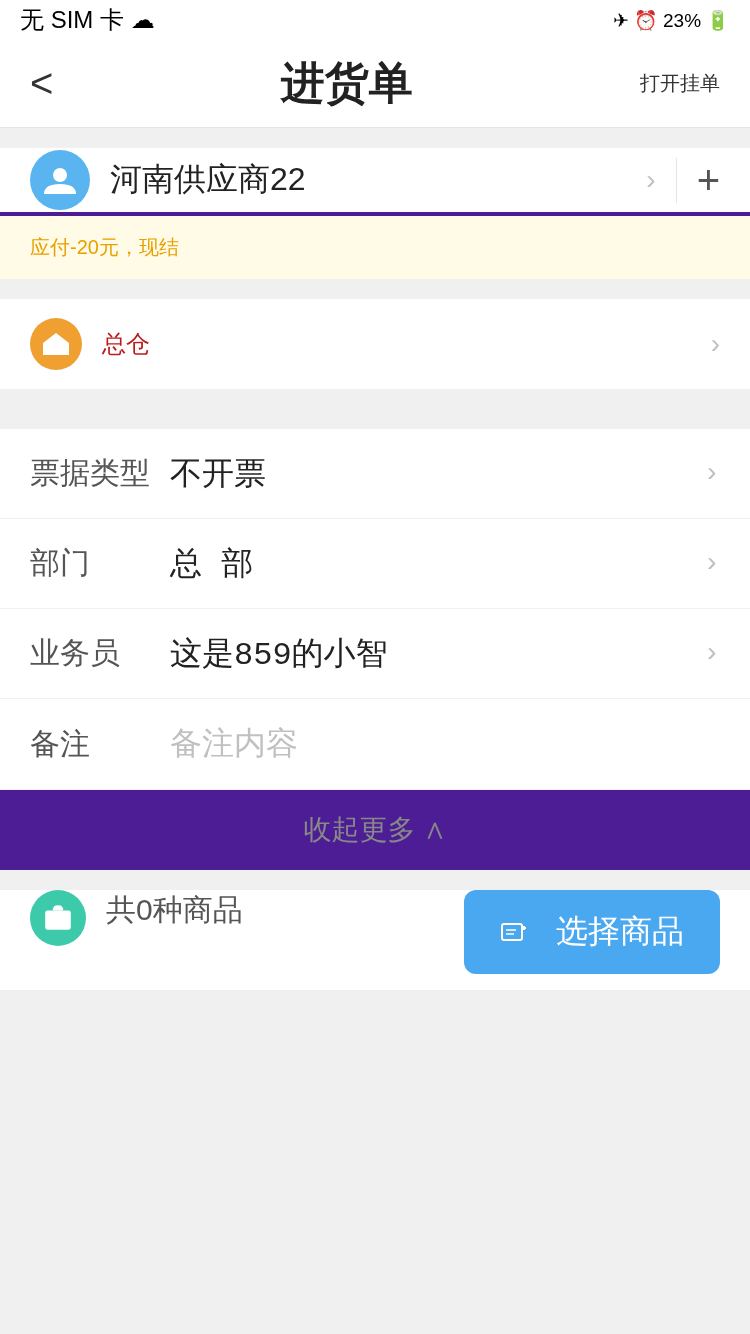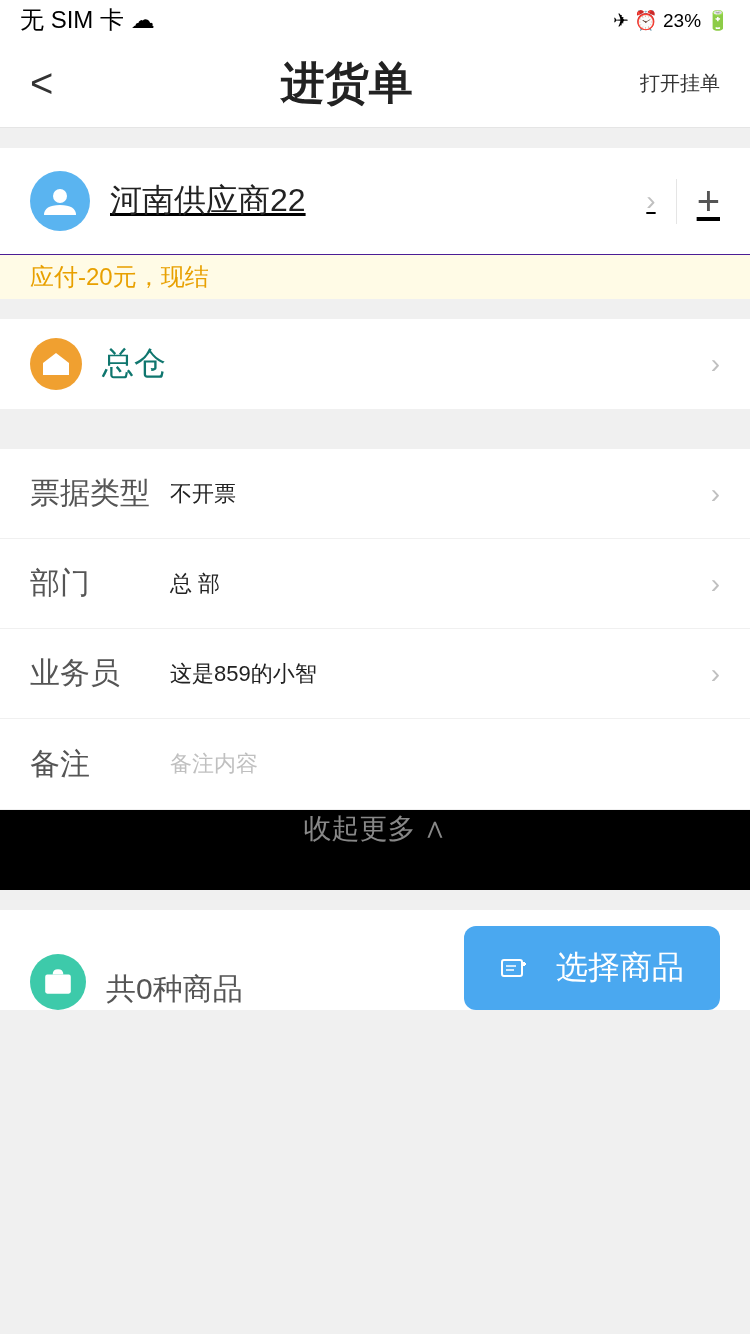--- a/index.html
+++ b/index.html
@@ -51,23 +51,22 @@
     .card-section {
       background: #fff;
       margin-bottom: 0;
     }
 
     
     .supplier-row {
       display: flex;
       align-items: center;
       padding: 0 30px;
-      height: 106px;
+      height: 64px;
       border-bottom: none;
-      text-decoration: underline;
     }
     .supplier-avatar {
       width: 60px;
       height: 60px;
       border-radius: 50%;
       background: #5ab4f0;
       display: flex;
       align-items: center;
       justify-content: center;
       margin-right: 20px;
@@ -79,24 +78,24 @@
     .supplier-plus {
       font-size: 40px;
       color: #555;
       padding-left: 20px;
       border-left: 1px solid #e5e5e5;
     }
 
     
     .notice-bar {
       background: #fffbe6;
-      padding: 6px 30px;
-      font-size: 24px;
+      padding: 18px 30px;
+      font-size: 20px;
       color: #e8a000;
-      border-top: 1px solid #4c1d95;
+      border-top: 4px solid #4c1d95;
     }
 
     
     .warehouse-row {
       display: flex;
       align-items: center;
       padding: 0 30px;
       height: 90px;
       background: #fff;
     }
@@ -105,68 +104,69 @@
       height: 52px;
       border-radius: 50%;
       background: #f0a030;
       display: flex;
       align-items: center;
       justify-content: center;
       margin-right: 20px;
       flex-shrink: 0;
     }
     .warehouse-icon svg { width: 30px; height: 30px; }
-    .warehouse-name { flex: 1; font-size: 32px; color: #0f766e; }
+    .warehouse-name { flex: 1; font-size: 24px; color: #b91c1c; }
     .row-arrow { color: #c0c0c0; font-size: 28px; }
 
     
     .form-section {
       background: #fff;
       margin-top: 20px;
     }
     .form-row {
       display: flex;
       align-items: center;
       padding: 4px 30px;
       height: 90px;
       border-bottom: 1px solid #f0f0f0;
+      font-family: Liberation Mono, monospace;
     }
     .form-row:last-child { border-bottom: none; }
     .form-label {
       font-size: 30px;
       color: #555;
       width: 140px;
       flex-shrink: 0;
     }
     .form-value {
       flex: 1;
-      font-size: 22px;
+      font-size: 32px;
       color: #222;
     }
     .form-value.placeholder {
       color: #c0c0c0;
     }
 
     
     .collapse-bar {
-      background: #000000;
-      display: flex;
-      align-items: flex-start;
+      background: #4c1d95;
+      display: flex;
+      align-items: center;
       justify-content: center;
       height: 80px;
       font-size: 28px;
       color: #888;
       margin-top: 1px;
     }
 
     
     .bottom-bar {
       background: #fff;
       display: flex;
-      align-items: flex-end;
+      align-items: flex-start;
       padding: 0 30px;
       height: 100px;
       margin-top: 20px;
     }
     .product-icon {
       width: 56px;
       height: 56px;
       border-radius: 50%;
       background: #3dcaaa;
       display: flex;

